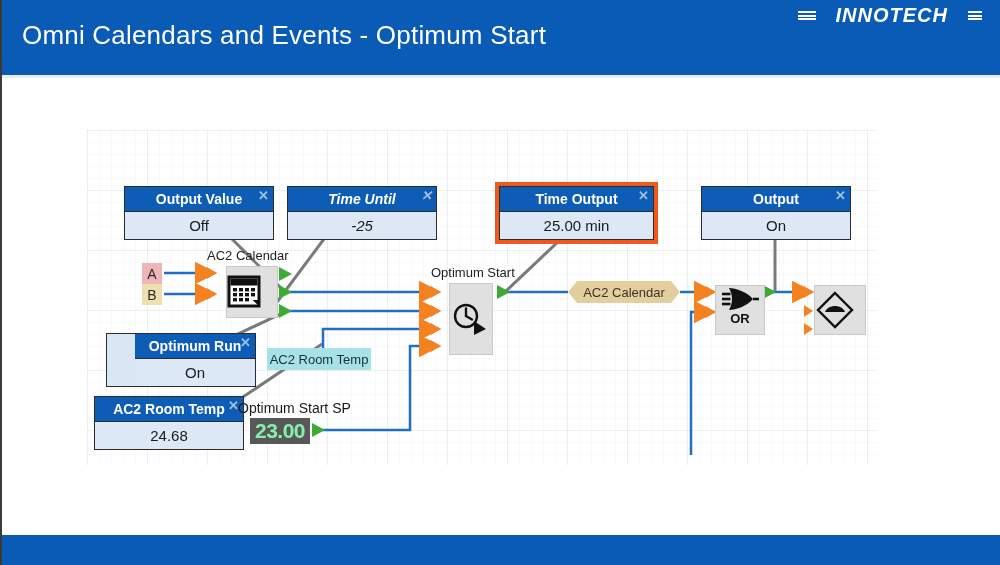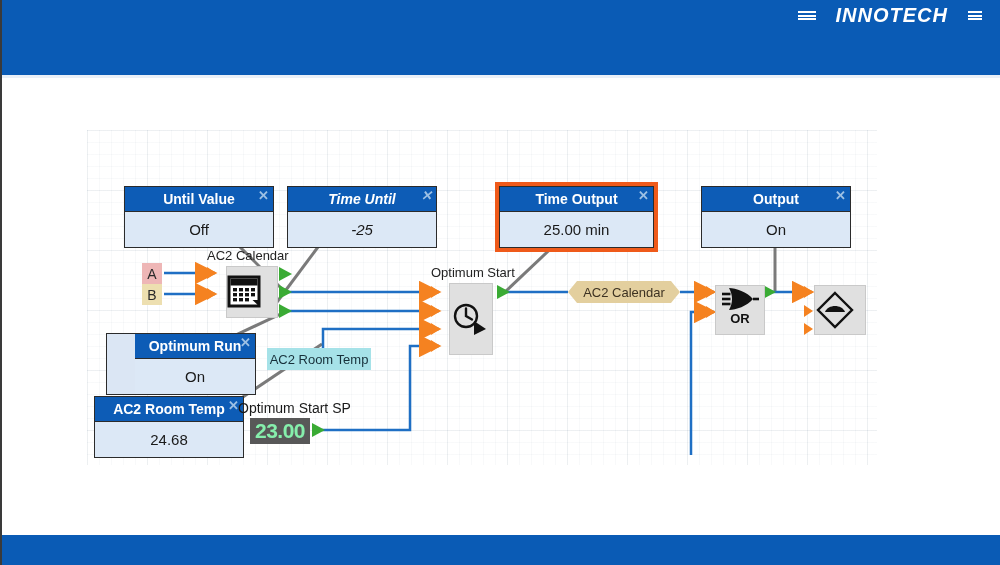--- a/index.html
+++ b/index.html
@@ -32,21 +32,21 @@
     background-size:60px 60px,60px 60px,12px 12px,12px 12px;}
 
   .svgwrap{position:absolute;left:0;top:0;width:1000px;height:565px;pointer-events:none;}
 
   
   .vbox{position:absolute;border:1.5px solid #2b2b2b;background:#dbe6f4;
         box-sizing:border-box;}
   .vbox .vh{position:relative;height:24px;background:#0d5cb6;color:#fff;
         font-size:14px;display:flex;align-items:center;justify-content:center;
         border-bottom:1.5px solid #2b2b2b;font-weight:600;}
-  .vbox .vv{height:35px;background:#dce8f6;color:#1a1a1a;font-size:15px;
+  .vbox .vv{height:27px;background:#dce8f6;color:#1a1a1a;font-size:15px;
         display:flex;align-items:center;justify-content:center;}
   .vbox .xbtn{position:absolute;right:4px;top:2px;color:#9dc0e4;font-size:13px;
         line-height:13px;font-weight:bold;cursor:pointer;}
   .vbox.sel{outline:4px solid #ef5a1a;outline-offset:0px;}
 
   
   .fblock{position:absolute;background:#e0e0e0;border:1px solid #c9c9c9;
           box-sizing:border-box;display:flex;align-items:center;}
   .blabel{position:absolute;font-size:13px;color:#222;white-space:nowrap;}
 
@@ -65,20 +65,21 @@
   .splabel{position:absolute;font-size:14px;color:#1a1a1a;white-space:nowrap;}
 
   .title{position:absolute;font-size:23px;font-weight:bold;color:#1c53d4;white-space:nowrap;}
 </style>
 </head>
 <body>
 
 <div class="slide">
 
   <div class="hdr"></div>
+  <div class="hdr-title">Omni Calendars and Events - Optimum Start</div>
   <div class="hdr-rule"></div>
 
   <div class="canvas"></div>
 
 
   <svg class="svgwrap">
     <defs>
       <marker id="oa" markerWidth="9" markerHeight="9" refX="8" refY="4.5" orient="auto">
         <path d="M0,0 L9,4.5 L0,9 Z" fill="#f58220"></path>
       </marker>
@@ -140,21 +141,21 @@
       <path d="M495,285 L508,292 L495,299 Z"></path>
 
       <path d="M761,285 L774,292 L761,299 Z"></path>
 
       <path d="M310,423 L323,430 L310,437 Z"></path>
     </g>
   </svg>
 
   <div class="vbox" style="left:122px;top:186px;width:150px;">
     <div class="vh">
-      <span>Until Value</span>
+      <span>Output Value</span>
       <span class="xbtn">✕</span>
     </div>
     <div class="vv">Off</div>
   </div>
 
   <div class="vbox" style="left:285px;top:186px;width:150px;font-style:italic;">
     <div class="vh">
       <span>Time Until</span>
       <span class="xbtn">✕</span>
     </div>

